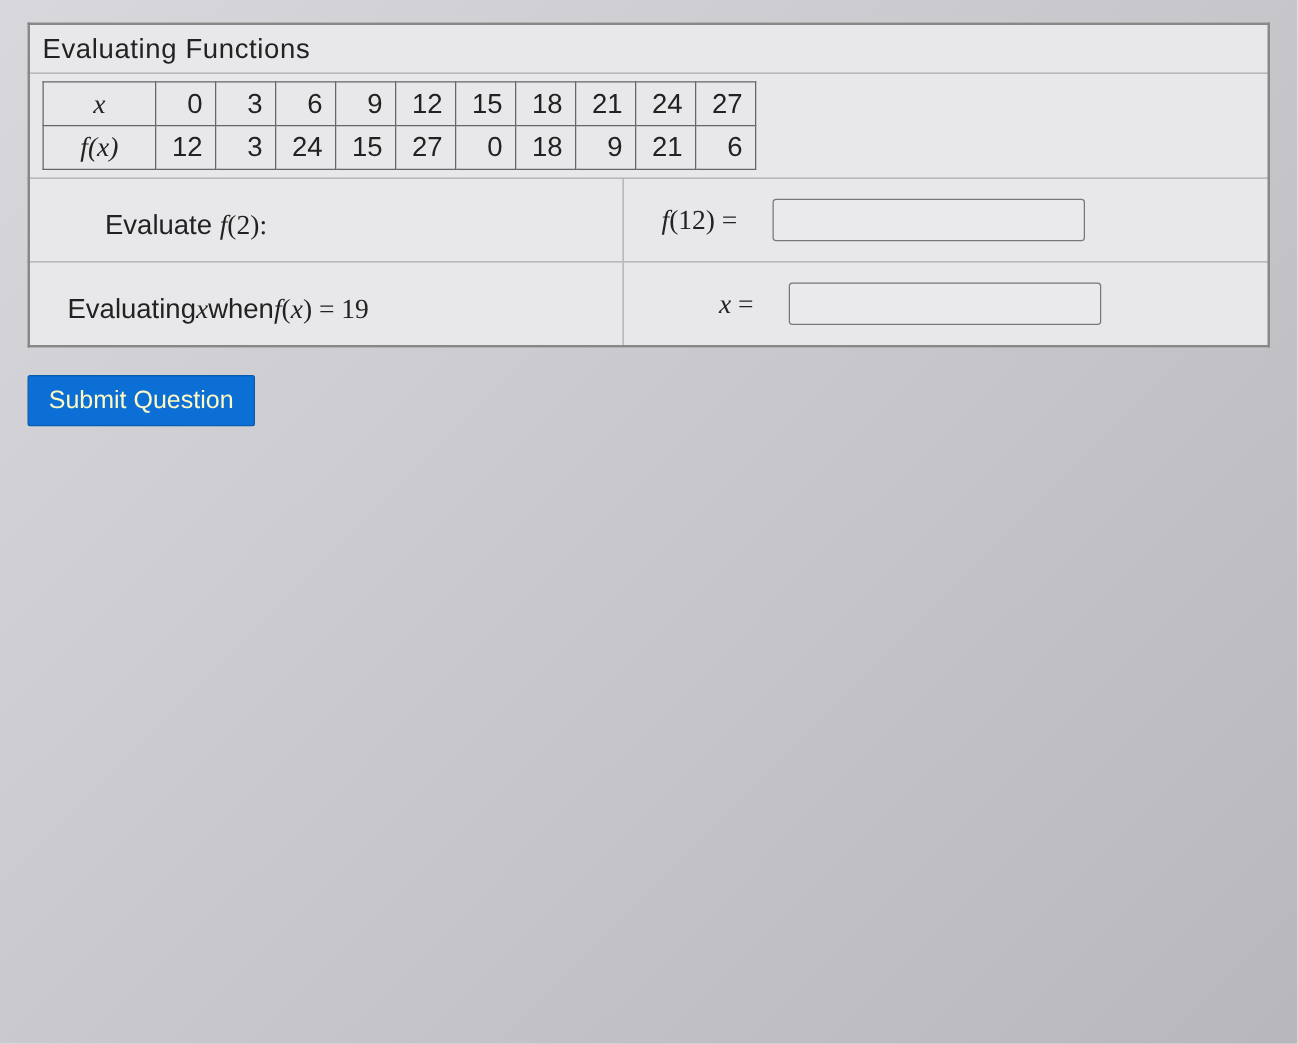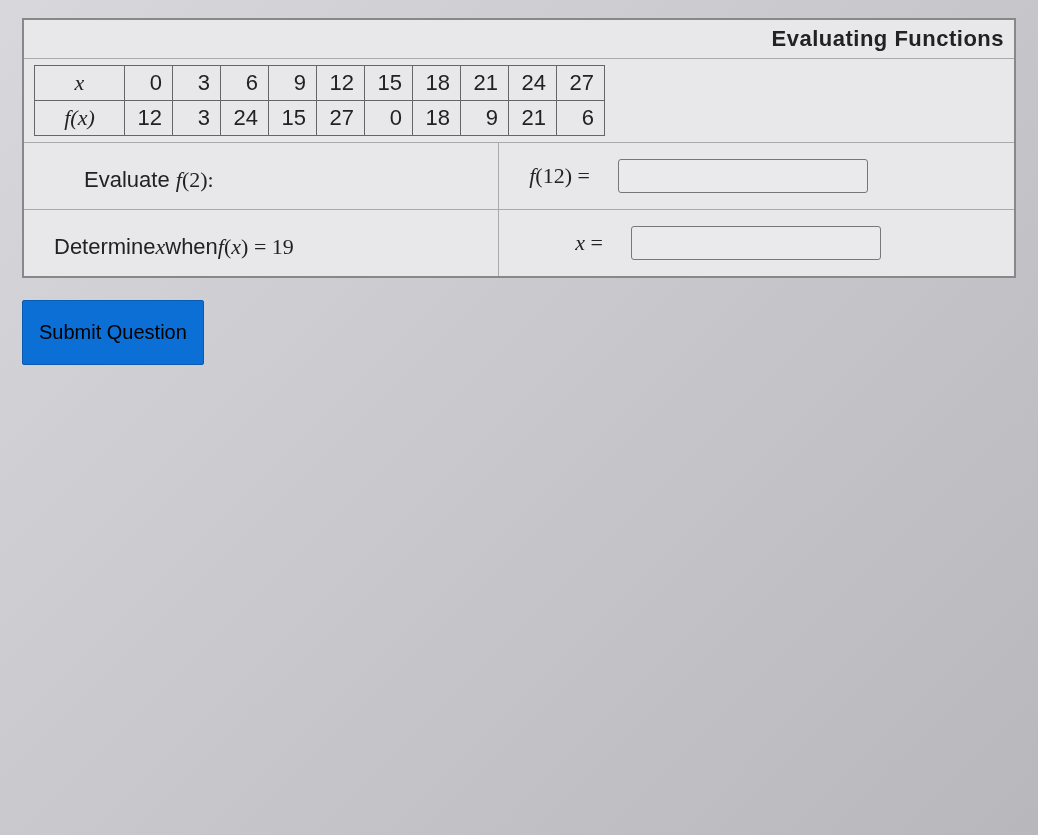--- a/index.html
+++ b/index.html
@@ -15,23 +15,23 @@
       width: 100%;
       border-collapse: collapse;
       border: 2px solid #888;
       background: #e8e8ea;
     }
     .outer-table td {
       border: 1px solid #aaa;
       padding: 6px 10px;
     }
     .title-cell {
-      text-align: right;
+      text-align: left;
       font-size: 22px;
-      font-weight: 700;
+      font-weight: 400;
       padding: 8px 0;
       letter-spacing: 0.5px;
     }
     .instr-cell {
       font-style: italic;
       font-size: 21px;
       padding: 6px 10px;
     }
     .data-table-wrap {
       padding: 10px 30px 12px 30px;
@@ -84,24 +84,24 @@
       height: 34px;
       font-size: 20px;
       padding: 2px 8px;
       border: 1px solid #777;
       background: #eaeaec;
       border-radius: 3px;
     }
     .submit-btn {
       margin-top: 22px;
       background: #0b6fd6;
-      color: #000000;
+      color: #fef9c3;
       border: 1px solid #0a5bb0;
       font-size: 20px;
-      padding: 20px 16px;
+      padding: 8px 16px;
       border-radius: 2px;
       cursor: pointer;
     }
     .norow td { padding: 0; }
   </style>
 </head>
 <body>
 
 
 
@@ -155,21 +155,21 @@
           <span class="math"><span class="math">f</span><span class="up">(12) =</span></span>
           <input type="text" value="" style="">
         </div>
       </div>
     </td>
   </tr>
   <tr class="norow">
     <td colspan="2">
       <div class="qrow">
         <div class="qlabel" style="padding-left:30px;">
-          <span>Determine </span>
+          <span>Evaluating </span>
           <span class="math">x</span>
           <span> when </span>
           <span class="math"><span class="math">f</span><span class="up">(</span><span class="math">x</span><span class="up">) = 19</span></span>
         </div>
         <div class="qanswer">
           <span class="math" style="margin-left:46px;"><span class="math">x</span> <span class="up">=</span></span>
           <input type="text" value="" style="">
         </div>
       </div>
     </td>

